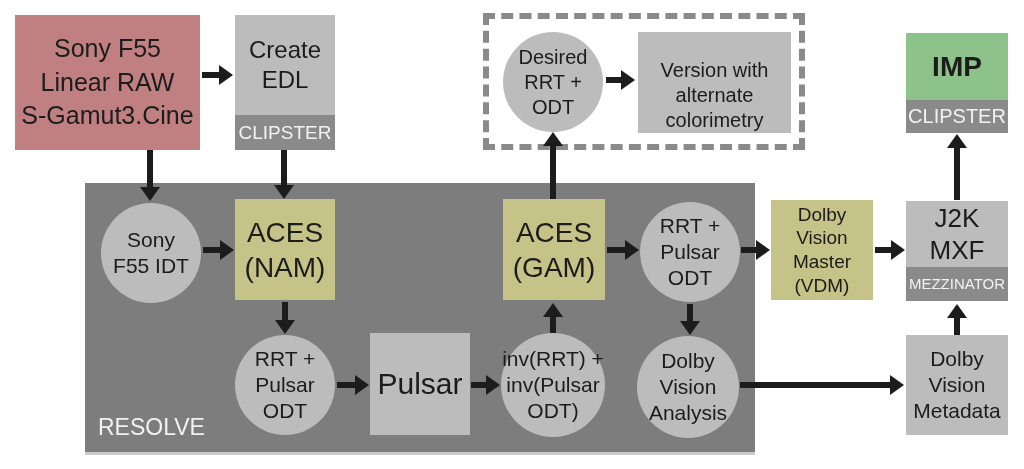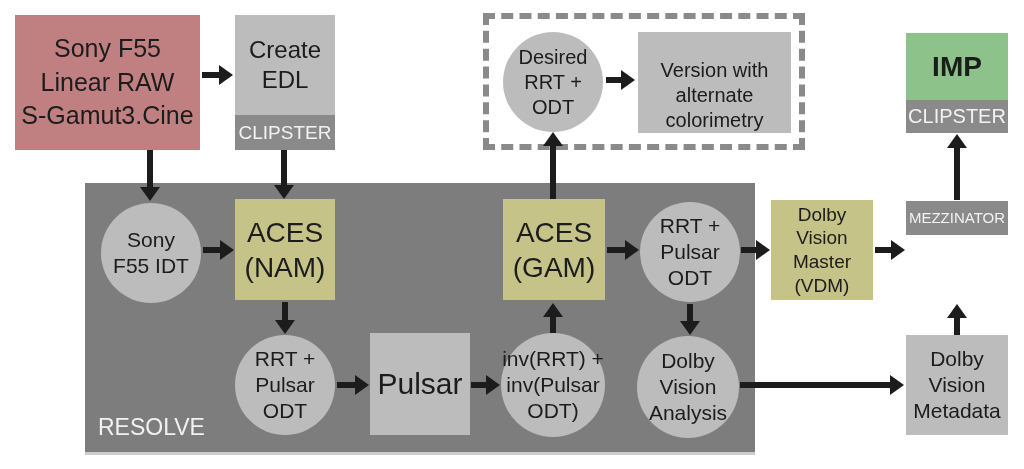--- a/index.html
+++ b/index.html
@@ -157,20 +157,24 @@
 Analysis</span>
   </div>
 
   <div class="node ybox" id="n-vdm">
     <span class="lbl">Dolby
 Vision
 Master
 (VDM)</span>
   </div>
   <div class="tagged" id="n-j2k">
+    <div class="main">
+      <span class="lbl">J2K
+MXF</span>
+    </div>
     <div class="tag">
       <span class="lbl">MEZZINATOR</span>
     </div>
   </div>
   <div class="node gbox" id="n-meta">
     <span class="lbl">Dolby
 Vision
 Metadata</span>
   </div>
 

